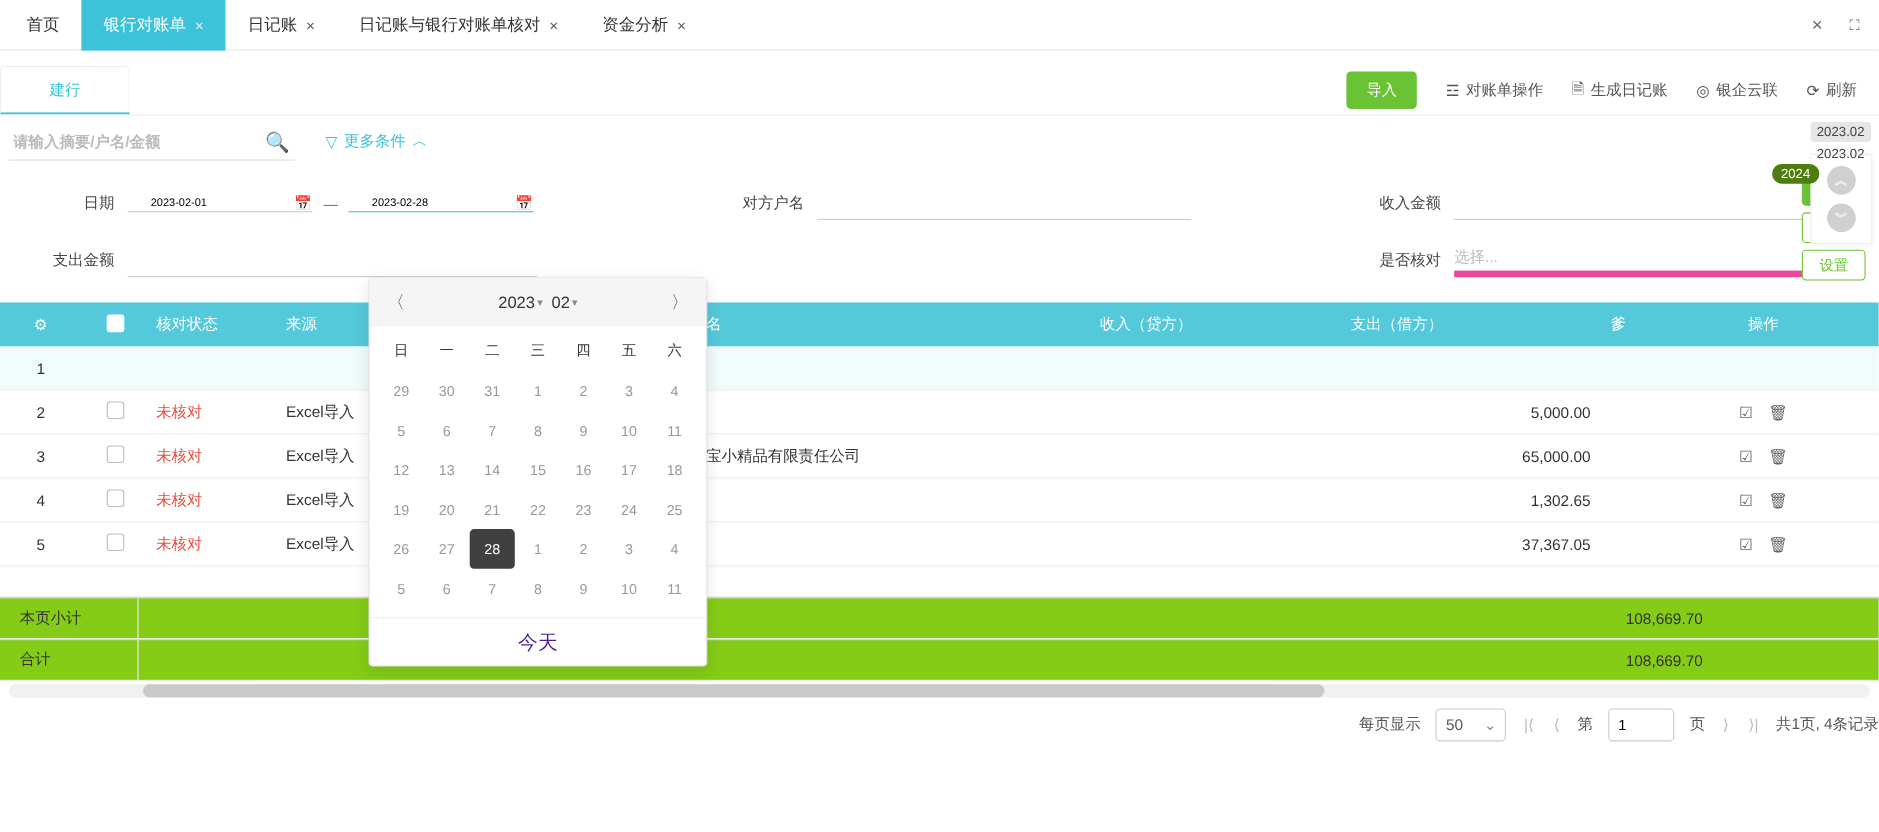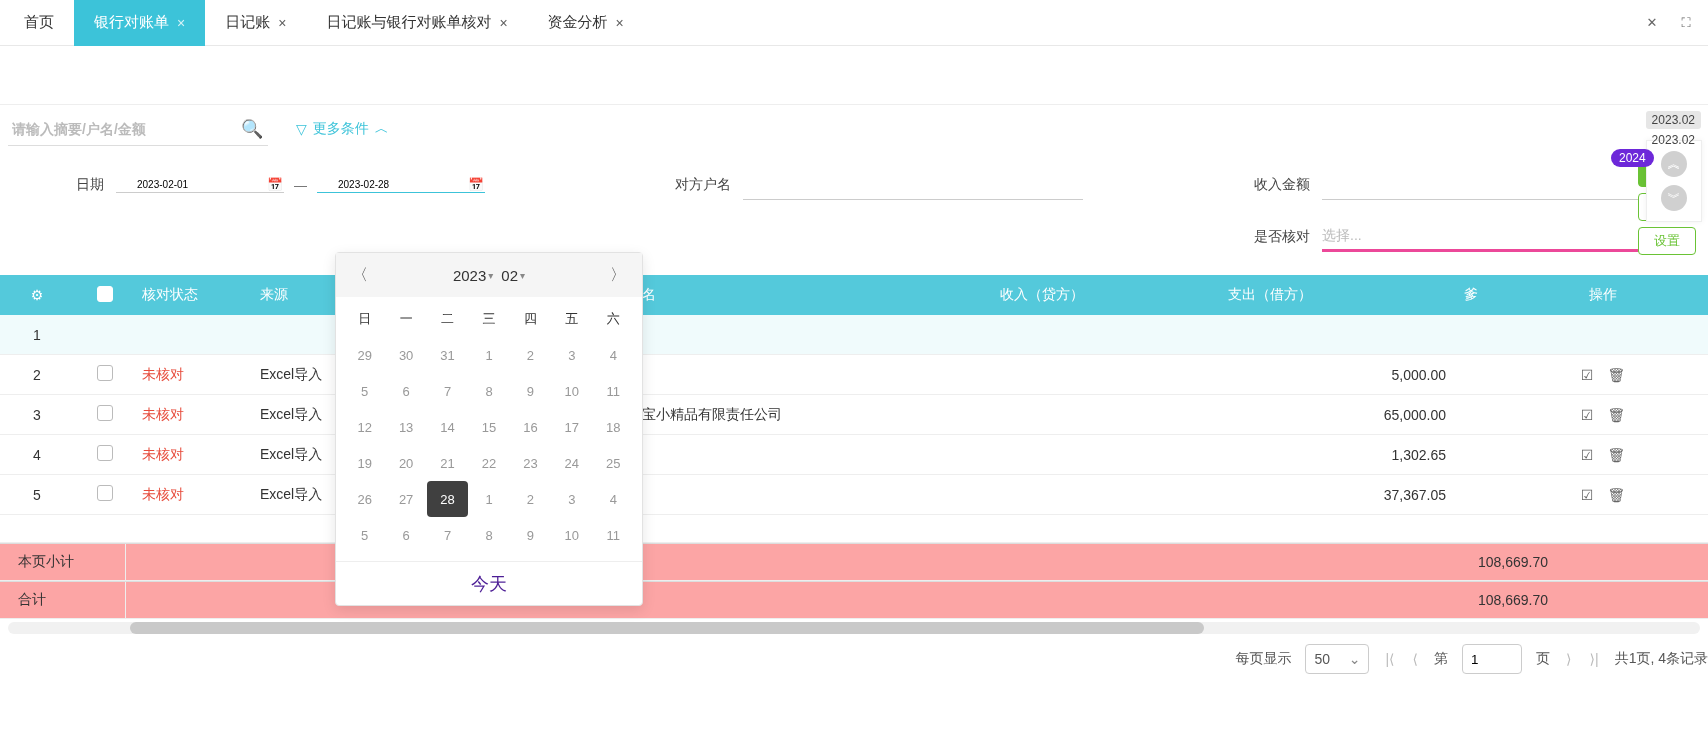--- a/index.html
+++ b/index.html
@@ -37,21 +37,21 @@
 .adv-label { width: 70px; text-align: right; padding-right: 12px; color: #444; font-size: 14px; }
 .adv-input { border: none; border-bottom: 1px solid #ccc; height: 30px; font-size: 14px; color: #333; outline: none; background: transparent; }
 .date-input-wrap { display: flex; align-items: center; gap: 6px; border-bottom: 1px solid #ccc; width: 168px; }
 .date-input-wrap.active { border-bottom-color:#3cc3d9; }
 .date-input-wrap input { border: none; outline: none; width: 120px; font-size: 10px; margin-left: 21px; }
 .date-input-wrap .cal-ic { color: #3cc3d9; margin-left: auto; }
 .dash { padding: 0 10px; color: #666; }
 .adv-col2 { margin-left: 188px; }
 .adv-col3 { margin-left: auto; }
 .adv-input.w-mid { width: 340px; }
-.select-like { border: none; border-bottom: 3px solid #ec4899; width: 340px; height: 30px; font-size: 14px; color: #bbb; display: flex; align-items: center; }
+.select-like { border: none; border-bottom: 6px solid #ec4899; width: 340px; height: 30px; font-size: 14px; color: #bbb; display: flex; align-items: center; }
 .select-like .chev { margin-left: auto; color: #3cc3d9; font-size: 16px; }
 .vbtns { position: absolute; right: 12px; top: 6px; display: flex; flex-direction: column; gap: 6px; }
 .vbtn { height: 28px; width: 58px; border-radius: 4px; font-size: 13px; cursor: pointer; display:flex; align-items:center; justify-content:center; }
 .vbtn.query { background: #6ac335; color: #fff; border: 1px solid #6ac335; }
 .vbtn.outline { background: #fff; color: #6ac335; border: 1px solid #6ac335; }
 
 
 .calendar { position: absolute; left: 335px; top: 252px; width: 308px; background: #fff; border: 1px solid #e2e2e2; border-radius: 4px; box-shadow: 0 4px 14px rgba(0,0,0,.1); z-index: 50; }
 .cal-head { height: 44px; display: flex; align-items: center; justify-content: center; gap: 8px; background: #f5f5f5; position: relative; }
 .cal-head .nav { position: absolute; top: 0; height: 44px; width: 40px; display: flex; align-items: center; justify-content: center; cursor: pointer; color: #555; font-size: 16px; }
@@ -78,21 +78,21 @@
 .cell-out { width: 236px; text-align: right; padding-right: 18px; }
 .cell-ext { width: 34px; }
 .cell-ops { flex: 1; text-align: center; }
 .tbl-row { display: flex; height: 40px; align-items: center; border-bottom: 1px solid #eee; font-size: 14px; }
 .tbl-row.alt { background: #f0fbfc; }
 .unmatched { color: #e74c3c; }
 .chk { width:16px; height:16px; border:1px solid #bbb; border-radius:3px; display:inline-block; }
 .chk-white { width:16px; height:16px; border:1px solid #fff; border-radius:3px; display:inline-block; background:#fff; }
 .ops-cell { display: flex; gap: 14px; justify-content: center; color: #666; }
 .ops-cell span { cursor: pointer; }
-.tbl-sum { display: flex; height: 38px; align-items: center; border-top: 1px solid #ddd; border-bottom: 1px solid #eee; font-size: 14px; background:#fca5a5; }
+.tbl-sum { display: flex; height: 38px; align-items: center; border-top: 1px solid #ddd; border-bottom: 1px solid #eee; font-size: 14px; background:#84cc16; }
 .sum-label { width: 126px; padding-left: 18px; border-right:1px solid #eee; height:100%; display:flex; align-items:center;}
 .sum-out { margin-left: auto; width: 350px; text-align: right; padding-right: 160px; }
 .sumgap{ height:28px; border-bottom:1px solid #eee;}
 
 
 .hscroll { height: 18px; padding: 3px 8px; }
 .hscroll .track { height: 12px; background: #f1f1f1; border-radius: 8px; position: relative; }
 .hscroll .thumb { position: absolute; left: 122px; top: 0; height: 12px; width: 1074px; background: #c9c9c9; border-radius: 8px; }
 
 
@@ -103,21 +103,21 @@
 .pager .picon { color: #bbb; cursor: pointer; padding:0 2px;}
 
 
 .timeline { position: absolute; right: 6px; top: 140px; width: 56px; background: #fff; border: 1px solid #eee; box-shadow: 0 0 6px rgba(0,0,0,.06); display:flex; flex-direction:column; align-items:center; padding: 6px 0; }
 .timeline .top-labels { position: absolute; top: -30px; right: 0; display:flex; flex-direction:column; gap:2px; align-items:flex-end; }
 .timeline .top-labels span { font-size:12px; color:#444; white-space:nowrap; padding:2px 6px; }
 .timeline .top-labels span.hl { background:#e6e6e6; border-radius:3px;}
 .timeline .nav-circle { width:26px; height:26px; border-radius:50%; background:#d0d0d0; color:#fff; display:flex; align-items:center; justify-content:center; margin:4px 0; cursor:pointer; }
 .timeline .mon { height:26px; display:flex; align-items:center; font-size:13px; color:#444; }
 .timeline .mon.cur { background:#3cc3d9; color:#fff; border-radius:12px; padding:0 8px; }
-.timeline .year-badge { position:absolute; left:-36px; bottom:54px; background:#6d28d9; color:#fff; border-radius:12px; font-size:12px; padding:2px 8px; }
+.timeline .year-badge { position:absolute; left:-36px; bottom:54px; background:#4d7c0f; color:#fff; border-radius:12px; font-size:12px; padding:2px 8px; }
 .timeline .vbar { position:absolute; right:-2px; top:52px; width:6px; bottom:36px; background:linear-gradient(#e8b070 0 18%, #d9d9d9 18% 42%, #3cc3d9 42% 100%); border-radius:3px;}
 
 .expand-chev { position:absolute; right:60px; top:146px; width:22px;height:22px; color:#aaa; display:flex; align-items:center; justify-content:center; cursor:pointer;}
 </style>
 </head>
 <body>
 
 <div class="tabs-bar">
   <div class="tab">
       <span>首页</span>
@@ -139,20 +139,42 @@
       <span class="close">×</span>
     </div>
   <div class="tabs-right">
     <div class="icon-btn-plain">✕</div>
     <div class="icon-btn-plain">⛶</div>
   </div>
 </div>
 
 <div class="sub-tabs-wrap">
 <div class="sub-tabs">
+  <div class="sub-tab">
+        <span>建行</span>
+      </div>
+  <div class="toolbar">
+    <button class="btn-primary">导入</button>
+    <div class="link-action">
+          <span class="ic">☲</span>
+          <span>对账单操作</span>
+        </div>
+    <div class="link-action">
+          <span class="ic">🗎</span>
+          <span>生成日记账</span>
+        </div>
+    <div class="link-action">
+          <span class="ic">◎</span>
+          <span>银企云联</span>
+        </div>
+    <div class="link-action">
+          <span class="ic">⟳</span>
+          <span>刷新</span>
+        </div>
+  </div>
 </div>
 </div>
 
 <div class="filter-row1">
   <div class="search-box">
     <input placeholder="请输入摘要/户名/金额" style="">
     <span class="ic">🔍</span>
   </div>
   <div class="more-filter">
     <span>▽</span>
@@ -178,20 +200,24 @@
     <div class="adv-field adv-col2">
       <div class="adv-label">对方户名</div>
       <input class="adv-input w-mid" style="">
     </div>
     <div class="adv-field adv-col3">
       <div class="adv-label">收入金额</div>
       <input class="adv-input w-mid" style="">
     </div>
   </div>
   <div class="adv-row">
+    <div class="adv-field">
+      <div class="adv-label">支出金额</div>
+      <input class="adv-input" style="width: 372px;">
+    </div>
     <div class="adv-field adv-col3" style="margin-left:auto">
       <div class="adv-label">是否核对</div>
       <div class="select-like">
         <span>选择...</span>
         <span class="chev">⌄</span>
       </div>
     </div>
   </div>
   <div class="vbtns">
     <div class="vbtn query">查询</div>

